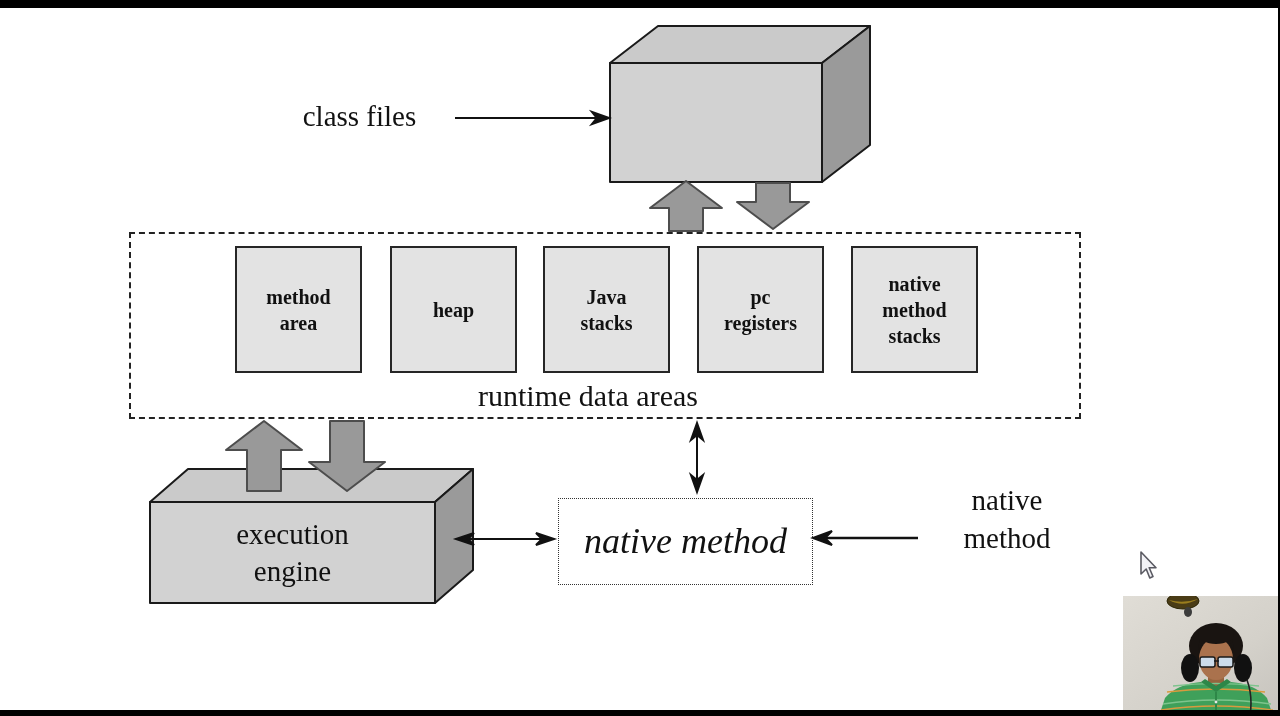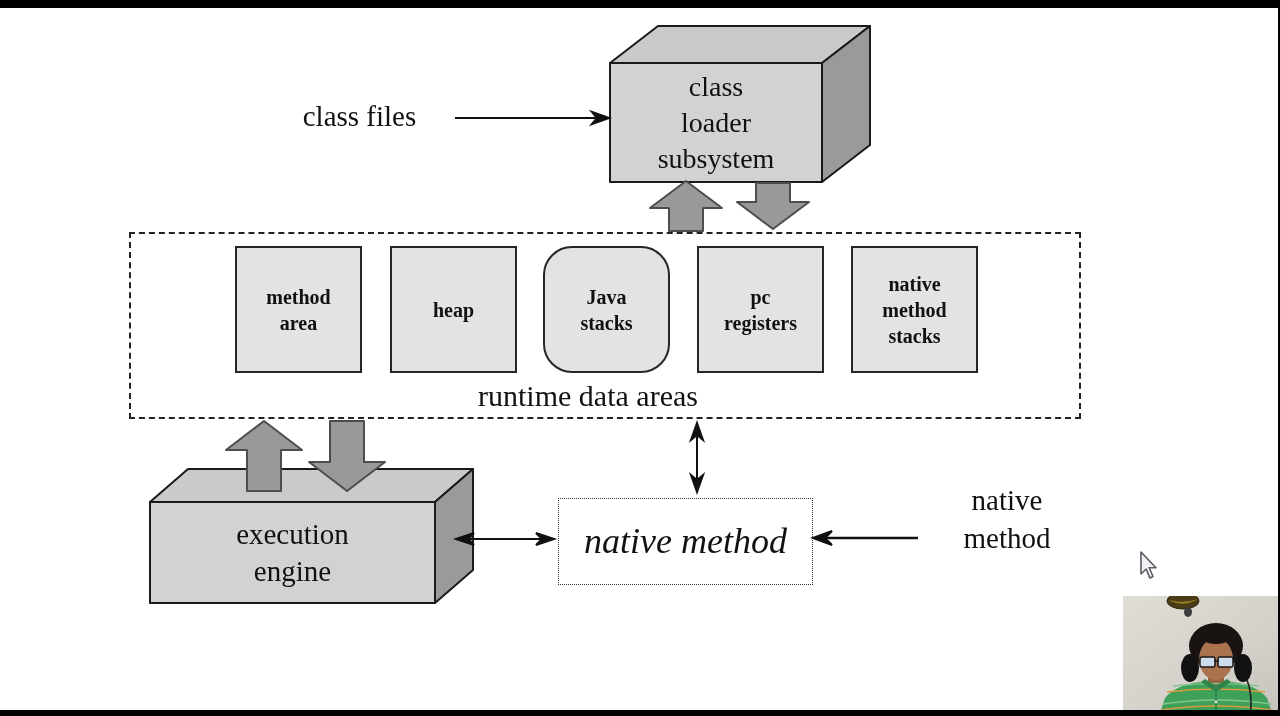--- a/index.html
+++ b/index.html
@@ -24,21 +24,21 @@
      font-size:28px; line-height:36px; }
 
   #runtime-box { position:absolute; left:129px; top:232px; width:952px; height:187px;
      border:2px dashed #222; }
 
   .rt-box { position:absolute; top:246px; width:127px; height:127px; background:#e3e3e3;
      border:2px solid #262626; display:flex; flex-direction:column; justify-content:center;
      align-items:center; font-weight:bold; font-size:20px; line-height:26px; color:#111; }
   #box-method-area { left:235px; }
   #box-heap { left:390px; }
-  #box-java-stacks { left:543px;border-radius:29px; }
+  #box-java-stacks { left:543px; }
   #box-pc-registers { left:697px; }
   #box-native-method-stacks { left:851px; }
 
   #runtime-label { left:388px; top:379px; width:400px; font-size:30px; text-align:center; }
 
   #execution-engine-text { left:150px; top:502px; width:285px; height:101px;
      display:flex; flex-direction:column; justify-content:center; align-items:center;
      font-size:29px; line-height:37px; }
 
   #nmi-box { position:absolute; left:558px; top:498px; width:255px; height:87px;
@@ -102,25 +102,20 @@
 
       <g>
         <line x1="823" y1="538" x2="918" y2="538" stroke-width="2.5"></line>
         <path d="M813,538 L832,531 L825,538 L832,545 Z"></path>
       </g>
     </g>
   </svg>
 
   <div class="lbl italic" id="class-files-label">class files</div>
 
-  <div class="lbl" id="class-loader-text">
-    <span>class</span>
-    <span>loader</span>
-    <span>subsystem</span>
-  </div>
 
   <div id="runtime-box"></div>
 
   <div class="rt-box" id="box-method-area">
     <span>method</span>
     <span>area</span>
   </div>
   <div class="rt-box" id="box-heap">
     <span>heap</span>
   </div>

